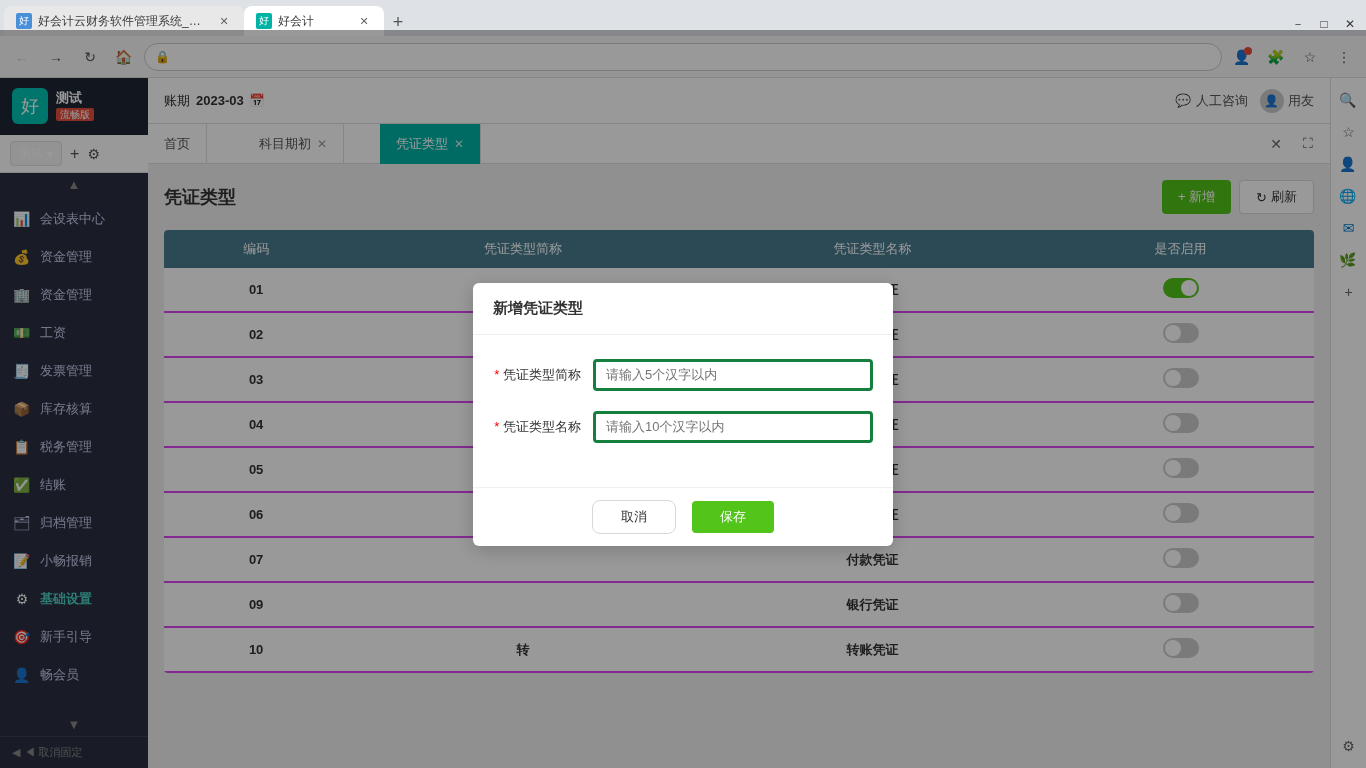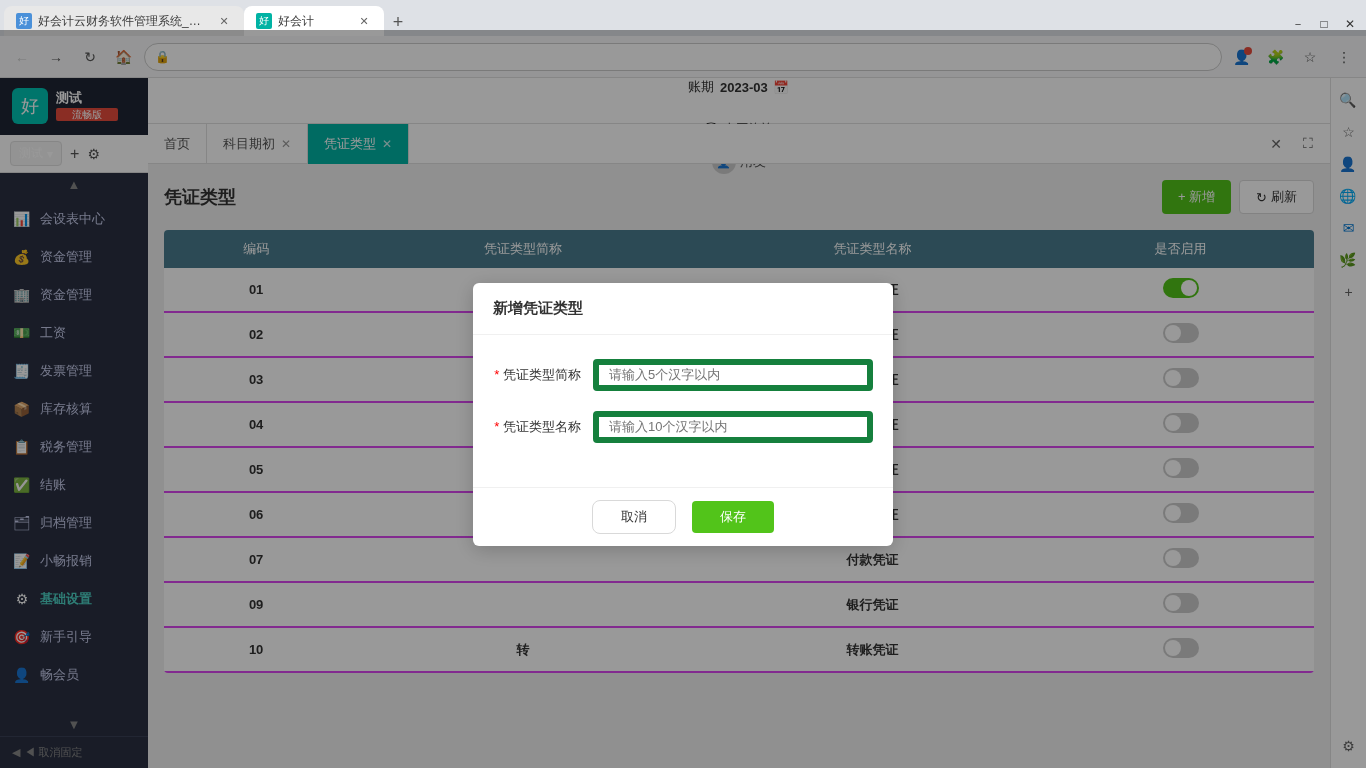--- a/index.html
+++ b/index.html
@@ -65,21 +65,21 @@
     .toggle::after { content: ''; position: absolute; width: 16px; height: 16px; background: #fff; border-radius: 50%; top: 2px; left: 2px; transition: left 0.2s; }
     .toggle.on::after { left: 18px; }
 
     
     .modal-overlay { position: fixed; top: 0; left: 0; width: 100%; height: 100%; background: rgba(0,0,0,0.4); z-index: 1000; display: flex; align-items: center; justify-content: center; margin-top: 30px; }
     .modal { background: #fff; border-radius: 6px; width: 420px; box-shadow: 0 4px 20px rgba(0,0,0,0.2); }
     .modal-header { padding: 16px 20px; border-bottom: 1px solid #f0f0f0; font-size: 15px; font-weight: bold; color: #333; display: flex; align-items: center; justify-content: space-between; }
     .modal-body { padding: 24px 20px; }
     .form-row { display: flex; align-items: center; margin-bottom: 20px; }
     .form-label { width: 100px; font-size: 13px; color: #333; text-align: right; padding-right: 12px; flex-shrink: 0; }
-    .form-input { flex: 1; height: 32px; border: 6px solid #15803d; border-radius: 4px; padding: 0 10px; font-size: 13px; color: #b91c1c; outline: none; }
+    .form-input { flex: 1; height: 32px; border: 3px solid #15803d; border-radius: 4px; padding: 0 10px; font-size: 13px; color: #b91c1c; outline: none; }
     .modal-footer { padding: 12px 20px; display: flex; align-items: center; justify-content: center; gap: 16px; border-top: 1px solid #f0f0f0; }
     .btn-cancel { padding: 7px 28px; border: 1px solid #d9d9d9; border-radius: 8px; background: #fff; font-size: 13px; cursor: pointer; color: #333; }
     .btn-save { padding: 7px 28px; border: none; border-radius: 4px; background: #52c41a; font-size: 13px; cursor: pointer; color: #fff; }
 
     
     .right-sidebar { width: 36px; background: #fff; border-left: 1px solid #e0e0e0; display: flex; flex-direction: column; align-items: center; padding: 8px 0; gap: 4px; }
     .right-btn { width: 28px; height: 28px; display: flex; align-items: center; justify-content: center; cursor: pointer; color: #666; font-size: 14px; border-radius: 4px; }
     .right-btn.blue { color: #1890ff; }
     .right-btn.green { color: #52c41a; }
   </style>
@@ -126,21 +126,21 @@
   </div>
 </div>
 
 <div class="app-container">
 
   <div class="sidebar">
     <div class="sidebar-logo">
       <div class="sidebar-logo-icon">好</div>
       <div class="sidebar-logo-text">
         <div class="brand" style="font-size:13px; font-weight:bold; color:#fff; white-space:nowrap;">测试</div>
-        <span class="version" style="font-size:10px; background:#e74c3c; color:#fff; padding:1px 16px; border-radius:2px;">流畅版</span>
+        <span class="version" style="font-size:10px; background:#e74c3c; color:#fff; padding:1px 4px; border-radius:2px;">流畅版</span>
       </div>
     </div>
     <div style="background:#1e2535; height:1px;"></div>
 
     <div style="background:#fff; display:flex; align-items:center; padding:6px 10px; gap:8px; border-bottom:1px solid #e0e0e0;">
       <div class="workspace-selector" style="background:#f5f5f5; border:1px solid #e0e0e0; border-radius:4px; padding:3px 8px; display:flex; align-items:center; gap:4px; font-size:12px; cursor:pointer;">
         <span>测试</span>
         <span>▾</span>
       </div>
       <span style="font-size:16px; color:#555; cursor:pointer;">+</span>
@@ -207,38 +207,38 @@
     <div class="sidebar-scroll-btn">▼</div>
 
     <div class="sidebar-bottom">
       <span>◀</span>
       <span>◀ 取消固定</span>
     </div>
   </div>
 
   <div style="flex:1; display:flex; flex-direction:column; overflow:hidden;">
 
-    <div style="background:#fff; border-bottom:1px solid #e0e0e0; height:46px; display:flex; align-items:center; padding:0 16px; gap:12px;flex-direction:column;">
+    <div style="background:#fff; border-bottom:1px solid #e0e0e0; height:46px; display:flex; padding:0 16px; gap:12px;">
       <div style="display:flex; align-items:center; gap:6px; font-size:13px; color:#333;">
         <span>账期</span>
         <span style="font-weight:bold;">2023-03</span>
         <span style="cursor:pointer;">📅</span>
       </div>
       <div style="flex:1;"></div>
       <div style="display:flex; align-items:center; gap:4px; cursor:pointer; color:#555; font-size:13px;">
         <span>💬</span>
         <span>人工咨询</span>
       </div>
       <div style="display:flex; align-items:center; gap:4px; cursor:pointer; color:#555; font-size:13px;">
         <div style="width:24px; height:24px; background:#ccc; border-radius:50%; display:flex; align-items:center; justify-content:center; font-size:12px; color:#666;">👤</div>
         <span>用友</span>
       </div>
     </div>
 
-    <div style="display:flex; align-items:center; background:#fff; border-bottom:1px solid #e0e0e0; height:40px;">
+    <div style="display:flex; align-items:center; background:#fff; border-bottom:1px solid #e0e0e0; height:40px;gap:36px;">
       <div class="content-tab" style="color:#555; border-right:1px solid #e0e0e0; padding:0 16px; height:40px; display:flex; align-items:center;">
         <span>首页</span>
       </div>
       <div class="content-tab" style="color:#555; border-right:1px solid #e0e0e0; padding:0 16px; height:40px; display:flex; align-items:center; gap:6px;">
         <span>科目期初</span>
         <span style="font-size:12px; color:#999;">✕</span>
       </div>
       <div class="content-tab active" style="background:#00b3a4; color:#fff; border-right:1px solid #e0e0e0; padding:0 16px; height:40px; display:flex; align-items:center; gap:6px;">
         <span>凭证类型</span>
         <span style="font-size:12px; color:rgba(255,255,255,0.8);">✕</span>

